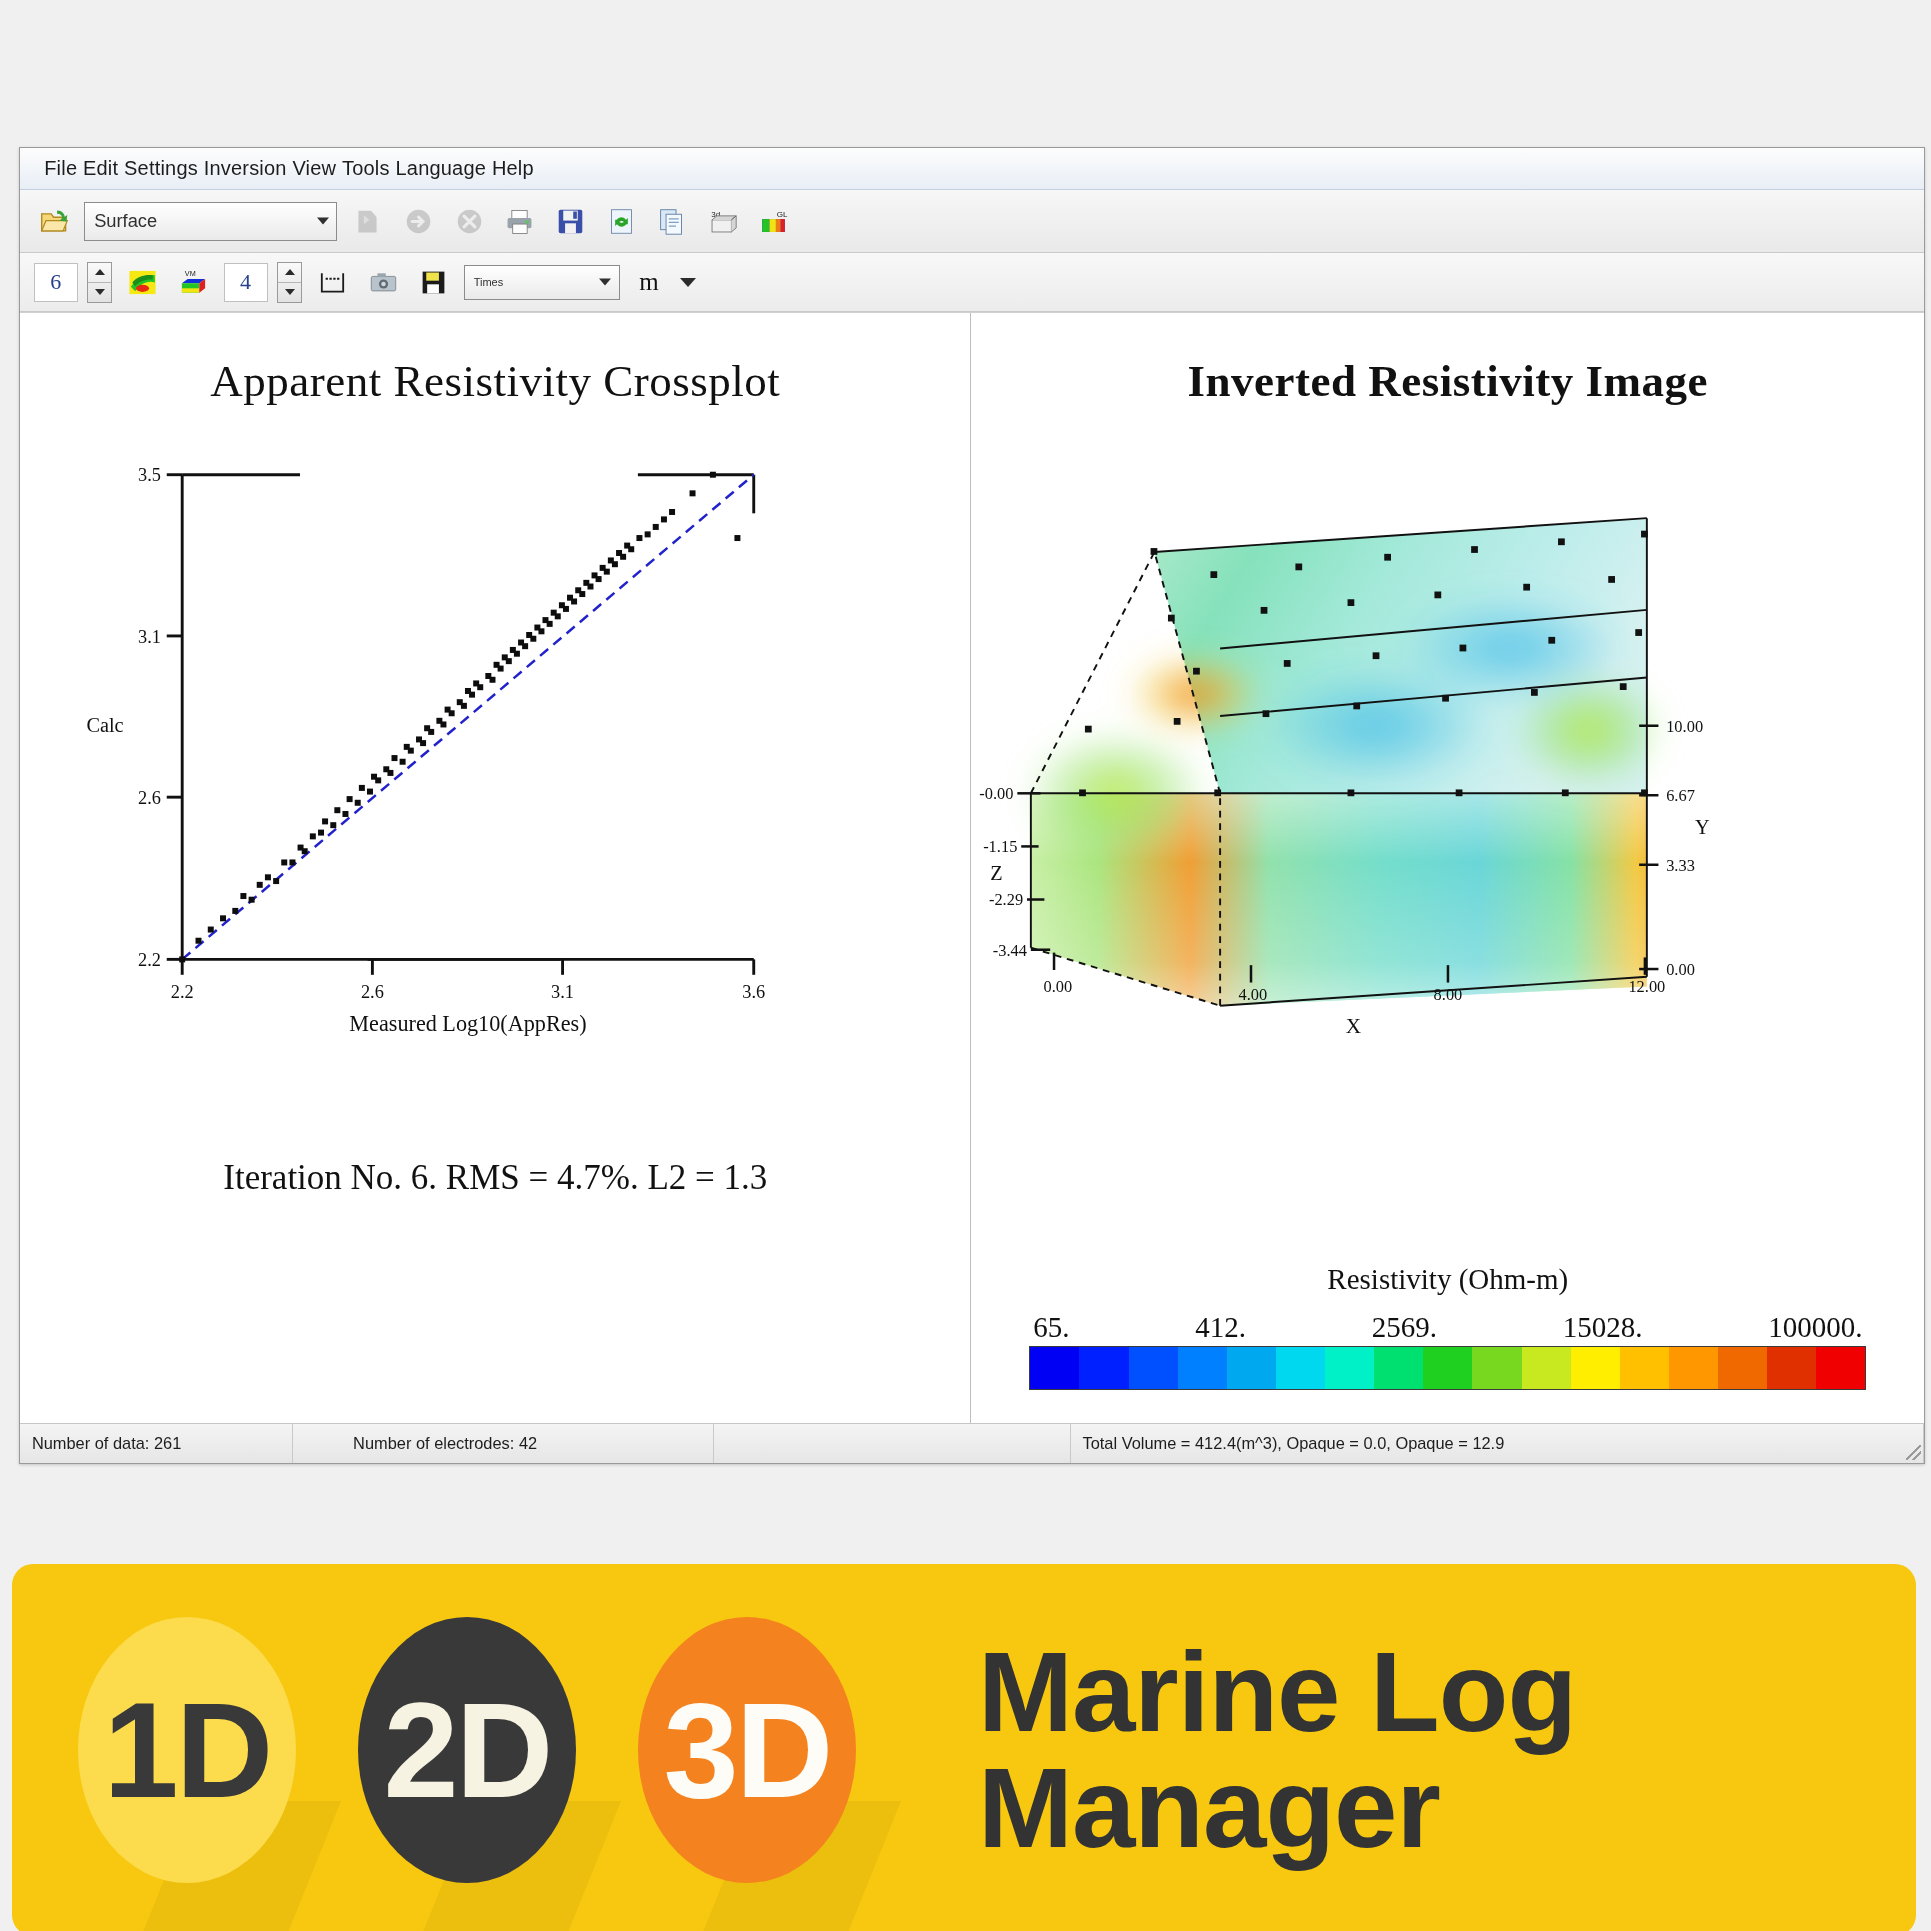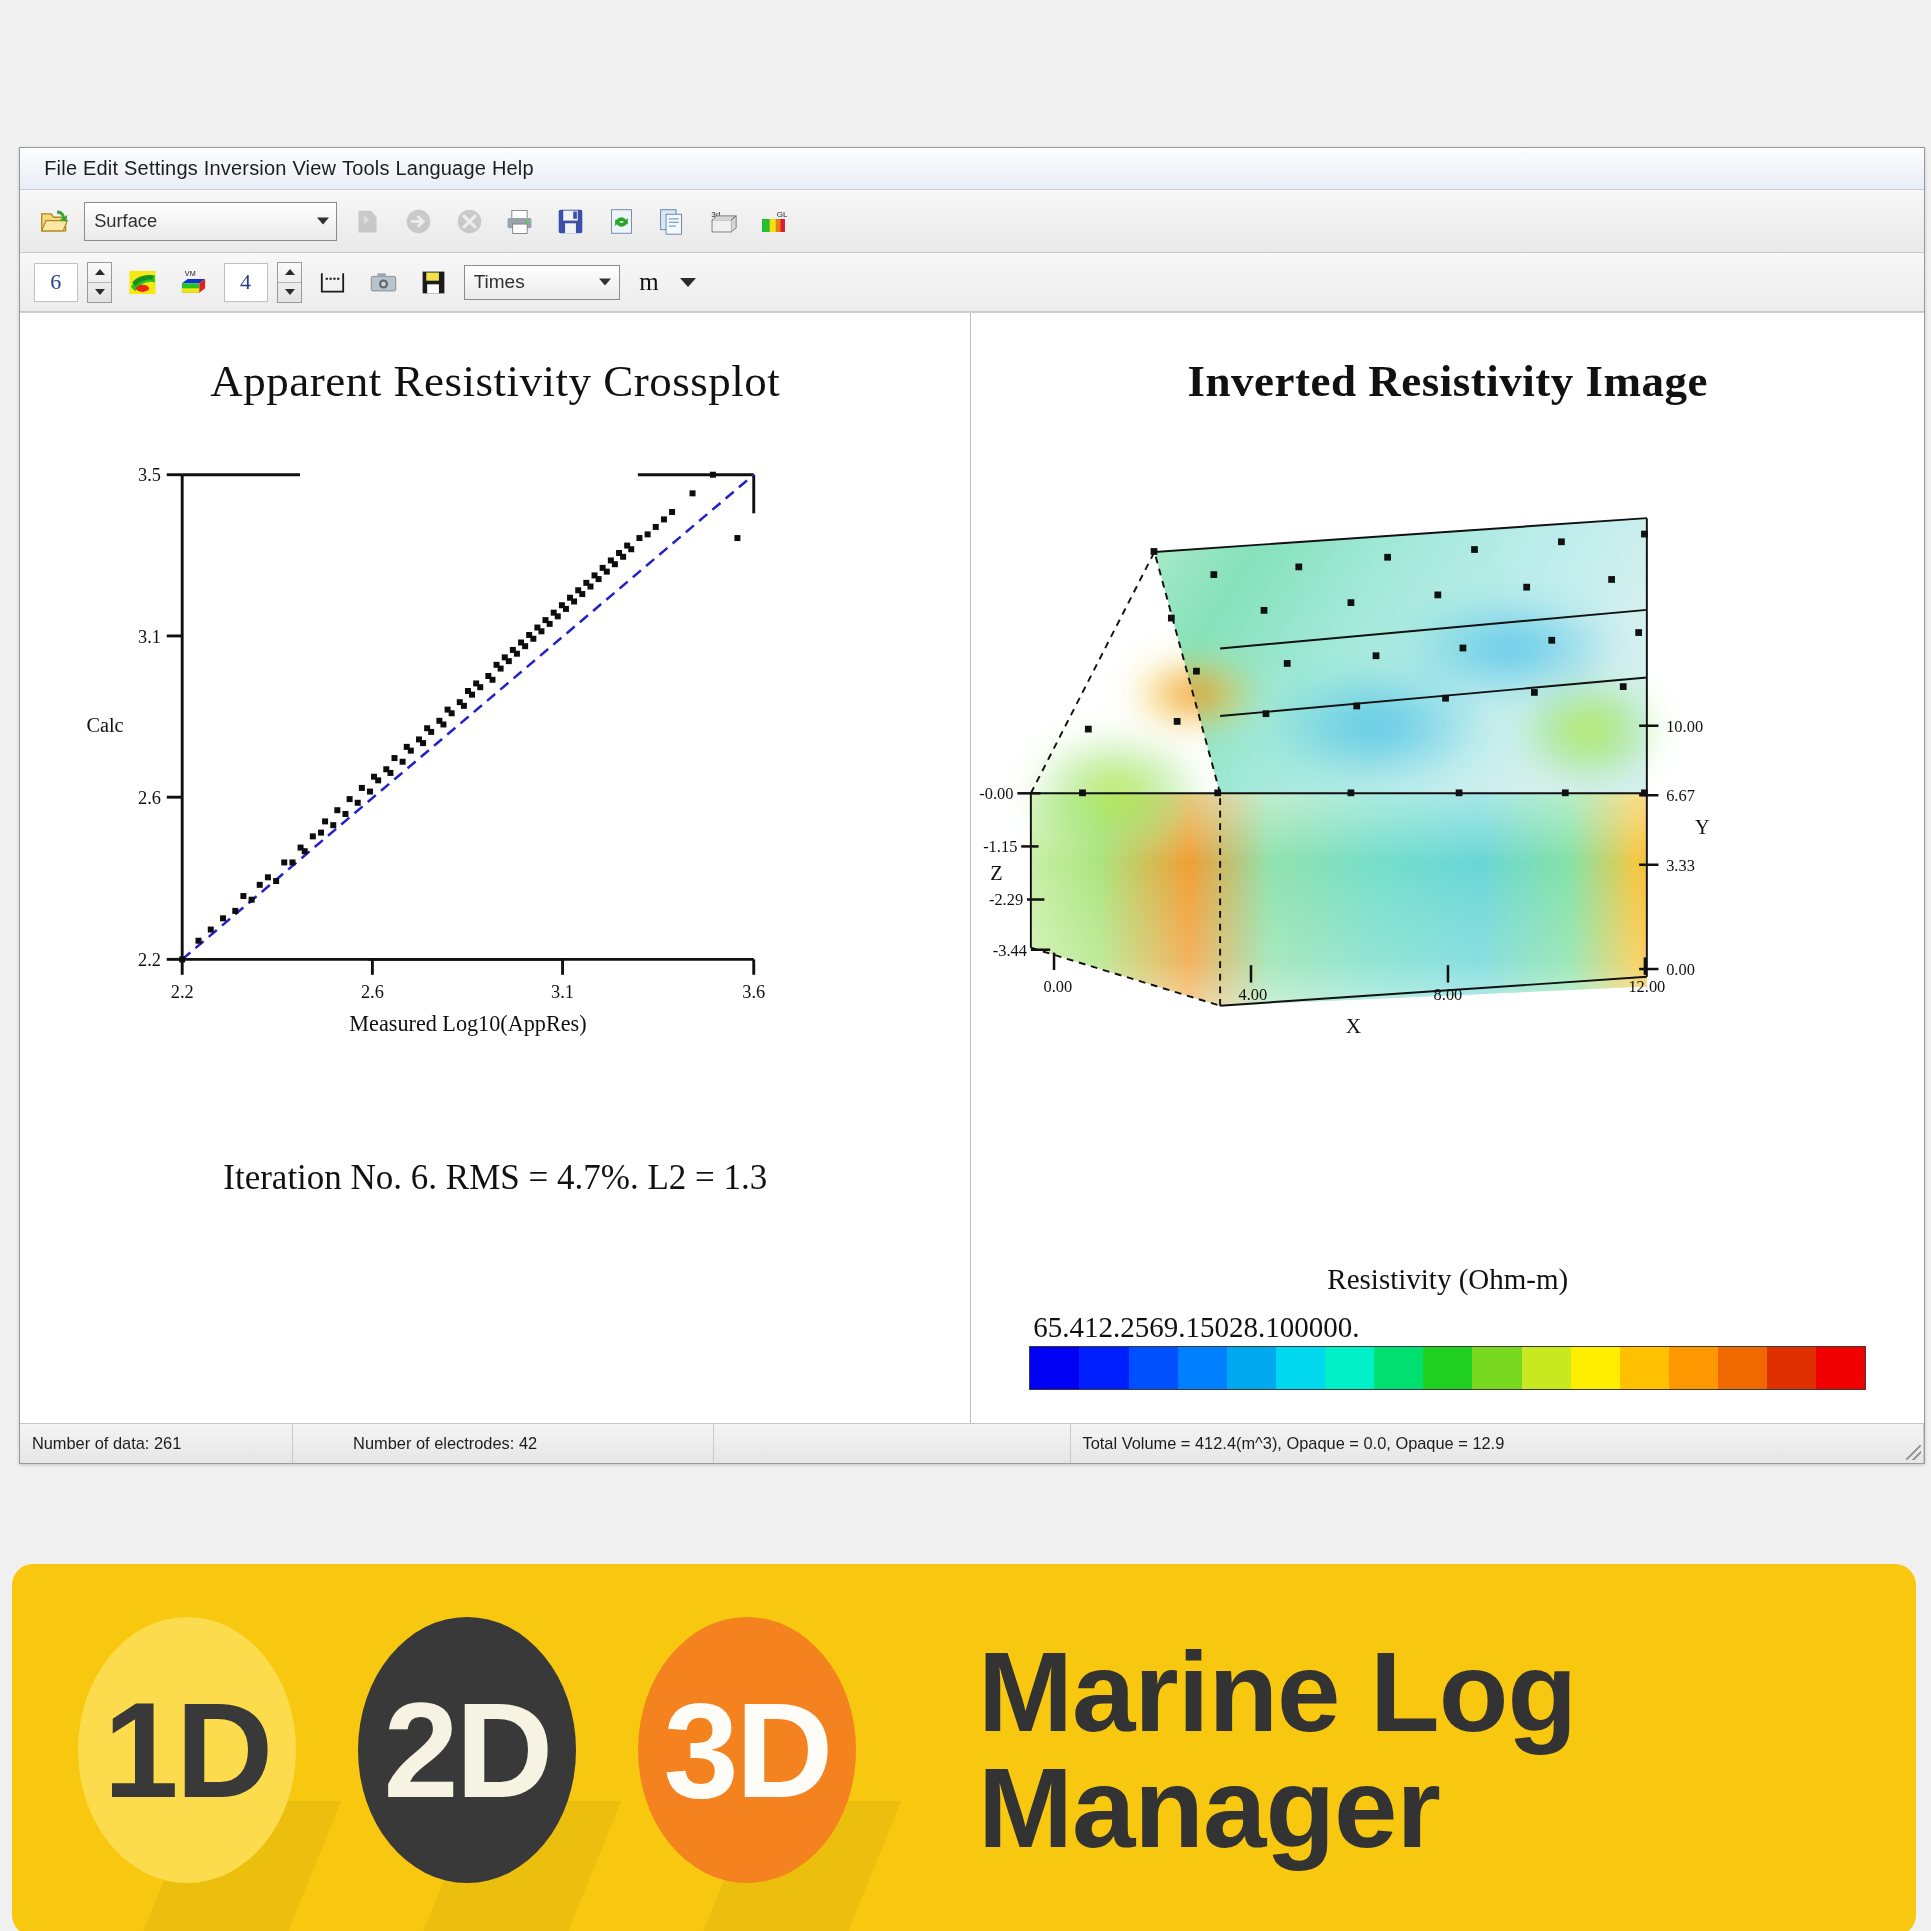--- a/index.html
+++ b/index.html
@@ -50,21 +50,21 @@
   }
   .tbtn.disabled{opacity:.45;}
 
   .combo{
     width:253px;height:39px;border:1px solid #8c8c8c;
     background:linear-gradient(#ffffff,#eaeaea);
     display:flex;align-items:center;
     font-size:18.3px;color:#303030;padding-left:8.7px;
     position:relative;box-sizing:border-box;
   }
-  .combo.small{width:156px;height:35px;font-size:19px;}
+  .combo.small{width:156px;height:35px;font-size:11px;}
   .combo .arrow{
     position:absolute;right:7.7px;top:50%;transform:translateY(-50%);
     width:0;height:0;border-left:6.8px solid transparent;border-right:6.8px solid transparent;
     border-top:7.7px solid #303030;
   }
   .spin-field{
     width:44px;height:39px;border:1px solid #c0c0c0;background:#fff;
     display:flex;align-items:center;justify-content:center;
     font-size:22px;color:#27408b;font-family:"Liberation Serif",serif;
     box-sizing:border-box;
@@ -104,21 +104,21 @@
 
   
   .block3d-wrap{position:relative;width:100%;height:734px;}
 
   
   .cbar-wrap{position:absolute;left:58px;right:58px;bottom:33px;}
   .cbar-title{
     text-align:center;font-family:"Liberation Serif",serif;
     font-size:29px;color:#111;margin-bottom:15px;
   }
-  .cbar-ticks{display:flex;justify-content:flex-start;
+  .cbar-ticks{display:flex;justify-content:space-between;
     font-family:"Liberation Serif",serif;font-size:29px;color:#111;padding:0 3.9px 1.9px 3.9px;}
   .cbar{height:44px;width:100%;display:flex;border:1px solid #3a3a3a;box-sizing:border-box;}
   .cbar span{flex:1;height:100%;}
 
   
   .statusbar{
     flex:0 0 39px;height:39px;
     background:linear-gradient(#f4f4f4,#e6e6e6);
     border-top:1px solid #c6c6c6;
     display:flex;align-items:stretch;

